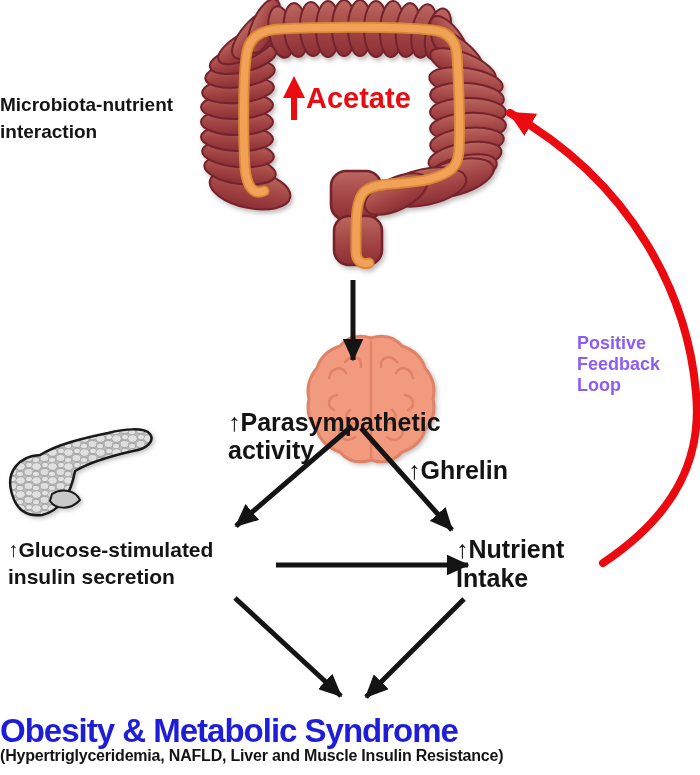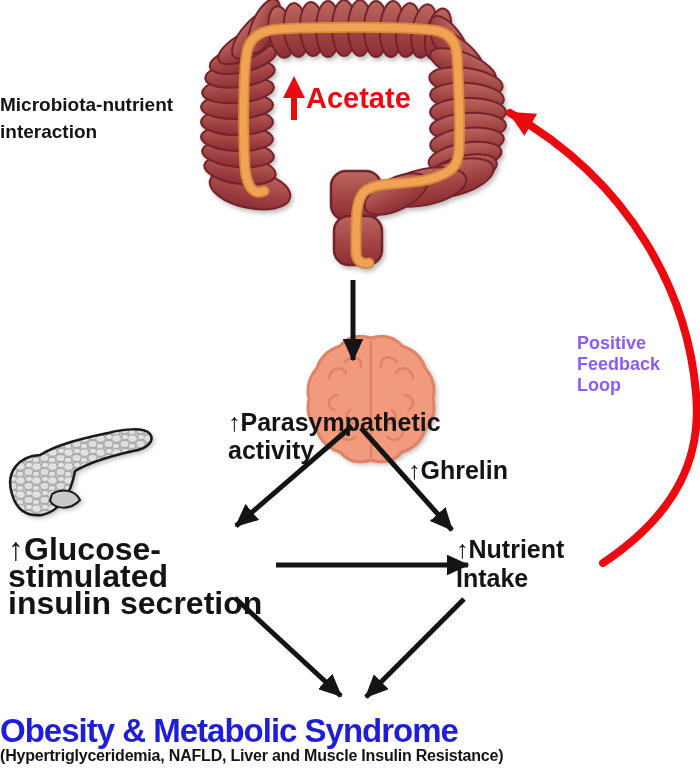--- a/index.html
+++ b/index.html
@@ -10,21 +10,21 @@
     font-family:"Liberation Sans","DejaVu Sans",sans-serif;
     font-weight:bold;
     color:#141414;
     text-align:left;
     white-space:pre-line;
   }
   .lbl-microbiota{left:0;top:91px;width:206px;font-size:19px;line-height:27px;}
   .lbl-acetate{left:306px;top:82px;font-size:29px;line-height:1.15;color:#ea0a10;text-align:right;}
   .lbl-parasym{left:228px;top:370px;width:244px;font-size:25px;line-height:28px;margin-top:38px;}
   .lbl-ghrelin{left:408px;top:456px;font-size:25px;text-align:left;}
-  .lbl-gsis{left:8px;top:536px;width:262px;font-size:32px;line-height:27px;}
+  .lbl-gsis{left:8px;top:536px;width:262px;font-size:21px;line-height:27px;}
   .lbl-nutrient{left:456px;top:535px;width:152px;font-size:25px;line-height:29px;}
   .lbl-feedback{left:577px;top:333px;width:120px;font-size:18px;line-height:21px;color:#8b5cf6;}
   .lbl-obesity{left:0;top:713px;width:676px;font-size:33px;letter-spacing:-1px;color:#1e1ed8;line-height:1.1;}
   .lbl-subtitle{left:0;top:746px;width:700px;font-size:16px;letter-spacing:-0.2px;line-height:1.3;}
   .soft-shadow{filter:drop-shadow(2px 3px 2px rgba(60,40,40,0.30));}
   .soft-shadow-lite{filter:drop-shadow(2px 2px 2px rgba(60,60,60,0.30));}
 </style>
 </head>
 <body>
 

